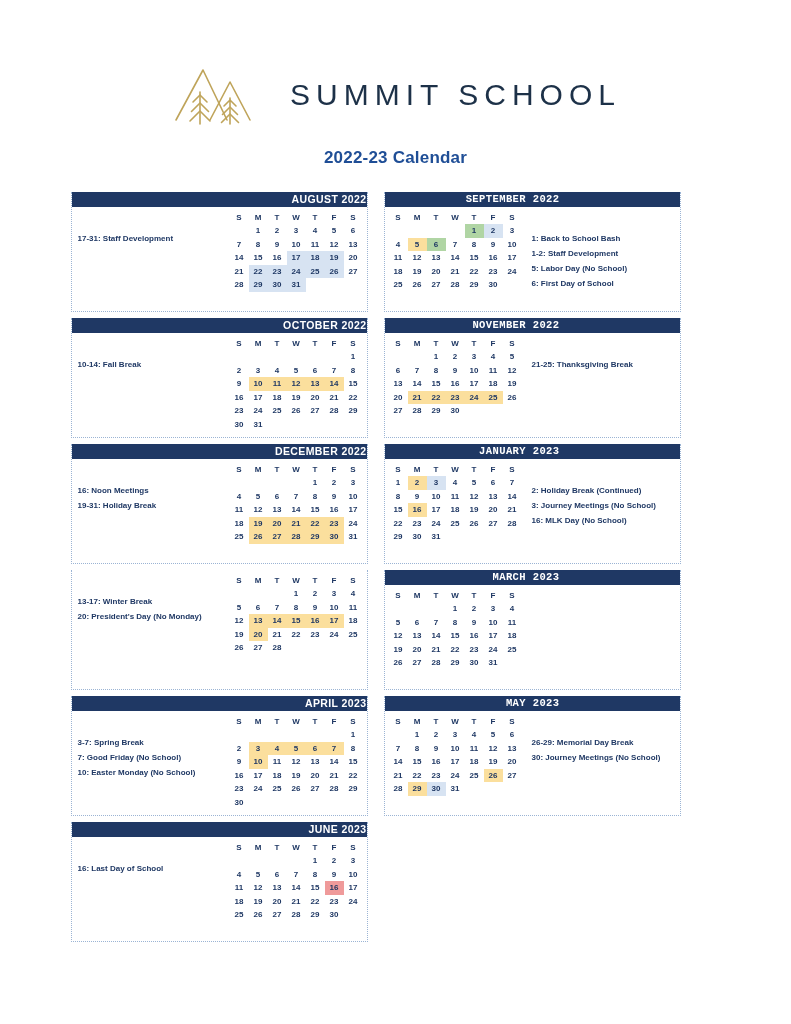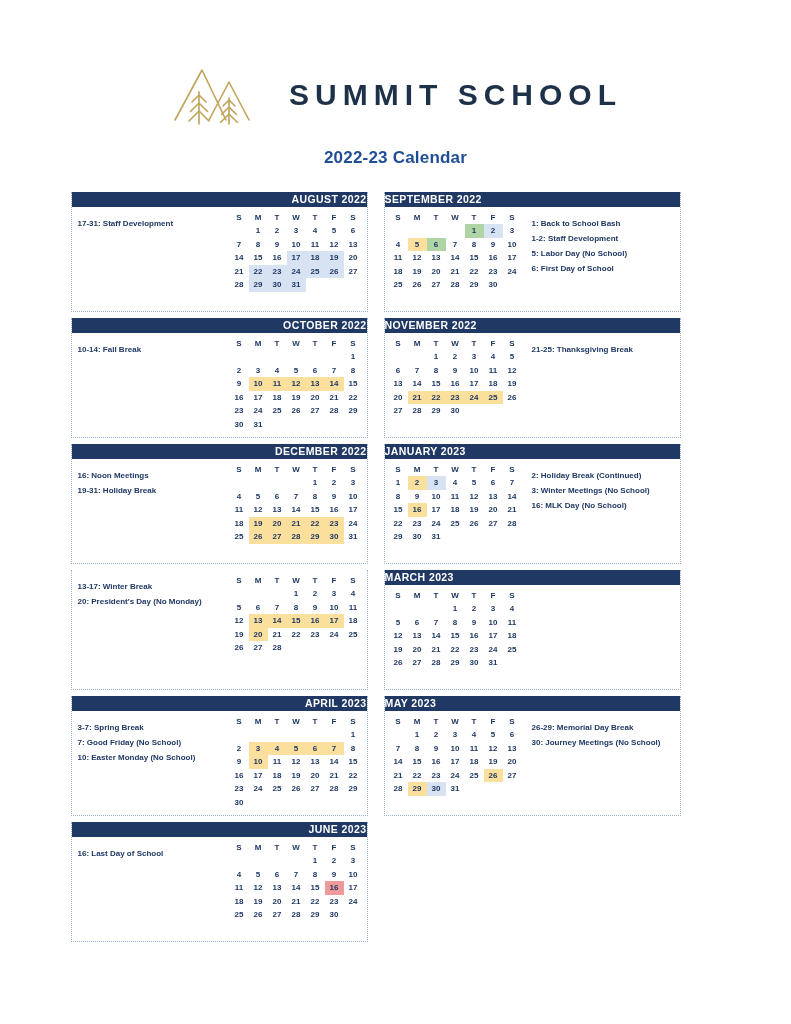--- a/index.html
+++ b/index.html
@@ -20,21 +20,21 @@
   .brand {
     margin-top: 62px;
     display: flex;
     align-items: center;
     justify-content: center;
     gap: 24px;
   }
   .logo-mark { width: 96px; height: 66px; display: block; }
   .brand-name {
     font-size: 30px;
-    font-weight: bold;
+    font-weight: normal;
     letter-spacing: 6px;
     color: #1d3148;
     white-space: nowrap;
   }
   .subtitle {
     margin-top: 20px;
     text-align: center;
     font-size: 17px;
     font-weight: bold;
     color: #1f4e96;
@@ -68,30 +68,30 @@
     font-size: 10.5px;
     font-weight: bold;
     letter-spacing: 0.4px;
     height: 15px;
     line-height: 15px;
     text-align: center;
     box-sizing: border-box;
   }
   
   .month-header.offset-right { text-align: right; padding-left: 130px; }
-  .month-header.offset-left  { text-align: left; padding-right: 120px; }
+  .month-header.offset-left  { text-align: right; padding-right: 120px; font-family: Liberation Mono, monospace; }
 
   .month-body {
     display: flex;
     height: 104px;
     box-sizing: border-box;
   }
   .notes {
     box-sizing: border-box;
-    padding: 9px 4px 0 6px;
+    padding: 24px 4px 0 6px;
     font-size: 8px;
     font-weight: bold;
     line-height: 15px;
     color: #1f3864;
     flex: 1 1 auto;
     overflow: hidden;
   }
   .notes div { white-space: nowrap; }
 
   .dates {
@@ -579,21 +579,21 @@
                   <td></td>
                   <td></td>
                   <td></td>
                   <td></td>
                 </tr>
               </tbody>
             </table>
           </div>
           <div class="notes">
             <div>2: Holiday Break (Continued)</div>
-            <div>3: Winter Meetings (No School)</div>
+            <div>3: Journey Meetings (No School)</div>
             <div>16: MLK Day (No School)</div>
           </div>
         </div>
       </div>
     </div>
     <div class="cal-row">
       <div class="month-block">
         <div class="month-body">
           <div class="notes">
             <div>13-17: Winter Break</div>

